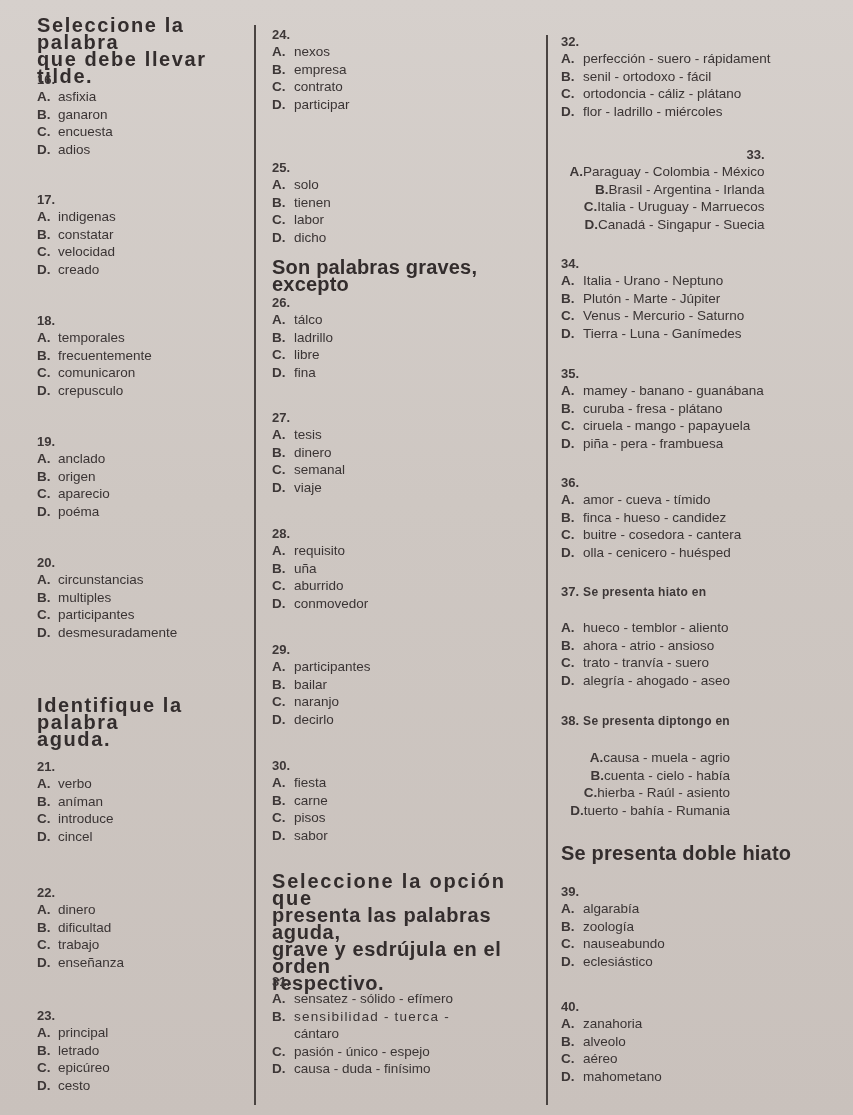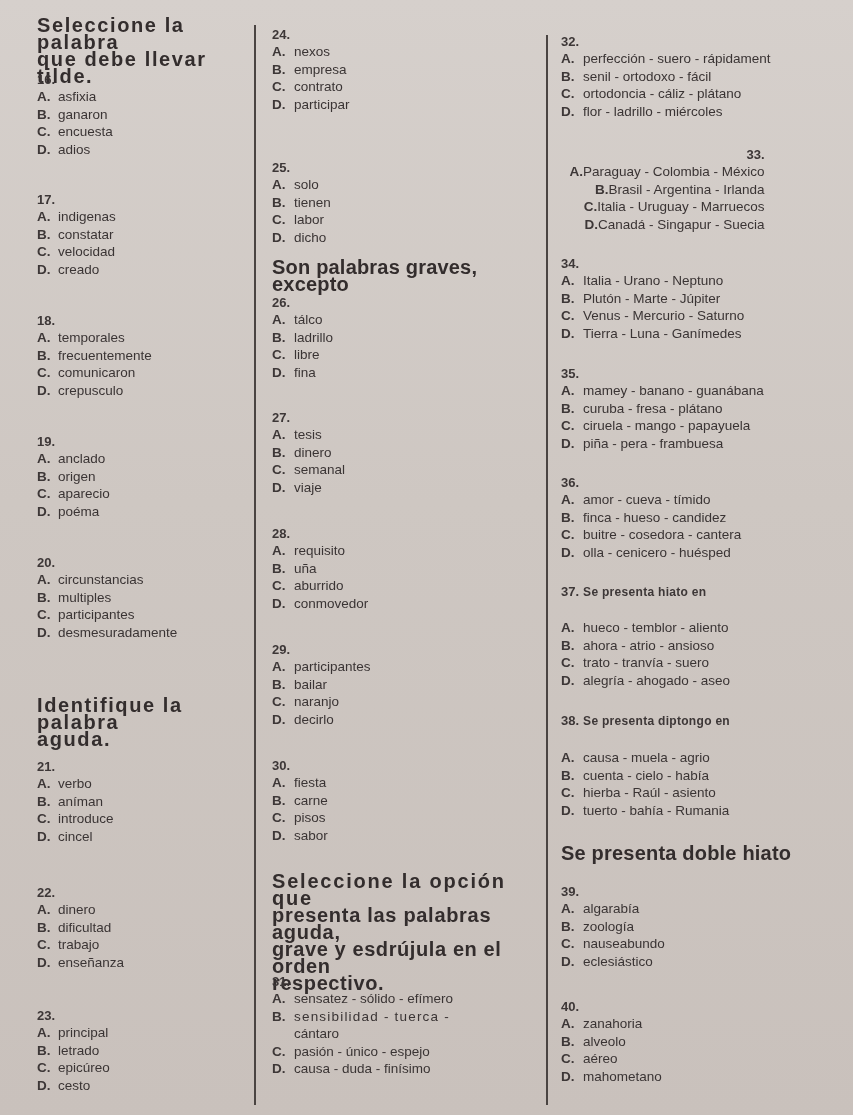--- a/index.html
+++ b/index.html
@@ -239,21 +239,21 @@
 
   <div class="block" style="top:583px;">
     <div class="qnum"><span>37.</span><span class="qtext">Se presenta hiato en</span></div>
     <div style="height:18px;"></div>
     <div class="opt"><span class="letter">A.</span><span>hueco - temblor - aliento</span></div>
     <div class="opt"><span class="letter">B.</span><span>ahora - atrio - ansioso</span></div>
     <div class="opt"><span class="letter">C.</span><span>trato - tranvía - suero</span></div>
     <div class="opt"><span class="letter">D.</span><span>alegría - ahogado - aseo</span></div>
   </div>
 
-  <div class="block" style="top:712px;">
+  <div class="block" style="top:712px;text-align:right;">
     <div class="qnum"><span>38.</span><span class="qtext">Se presenta diptongo en</span></div>
     <div style="height:19px;"></div>
     <div class="opt"><span class="letter">A.</span><span>causa - muela - agrio</span></div>
     <div class="opt"><span class="letter">B.</span><span>cuenta - cielo - había</span></div>
     <div class="opt"><span class="letter">C.</span><span>hierba - Raúl - asiento</span></div>
     <div class="opt"><span class="letter">D.</span><span>tuerto - bahía - Rumania</span></div>
   </div>
 
   <div class="block instr" style="top:845px; letter-spacing:0.2px;">Se presenta doble hiato</div>
 

